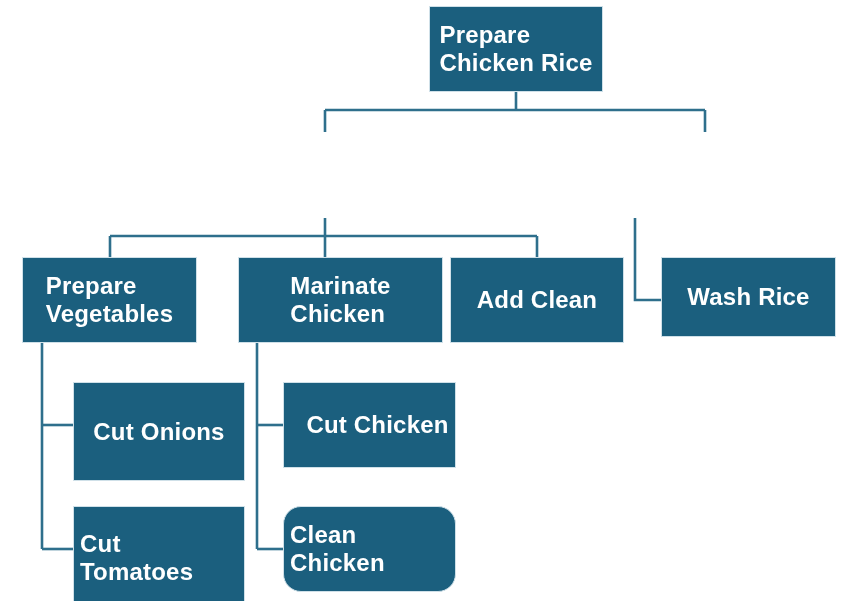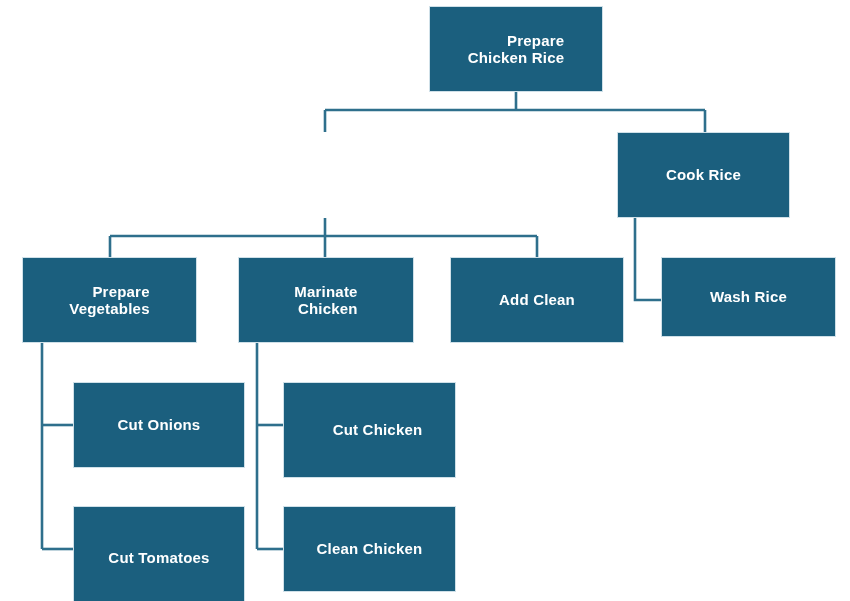--- a/index.html
+++ b/index.html
@@ -27,45 +27,45 @@
     pointer-events: none;
   }
   .node {
     position: absolute;
     box-sizing: border-box;
     background: #1b5f7e;
     border: 1px solid #cfe0e8;
     display: flex;
     align-items: center;
     justify-content: center;
-    text-align: right;
+    text-align: left;
     color: #ffffff;
     font-weight: bold;
-    font-size: 15px;
+    font-size: 24px;
     line-height: 1.16;
     letter-spacing: 0.2px;
     -webkit-font-smoothing: antialiased;
   }
   .node-label {
     display: block;
     white-space: pre-line;
     padding: 0 6px;
   }
   
   #node-root            { left: 429px; top:   6px; width: 174px; height: 86px; }
   #node-cook-chicken    { left: 240px; top: 132px; width: 170px; height: 86px; }
   #node-cook-rice       { left: 617px; top: 132px; width: 173px; height: 86px; }
   #node-prepare-veg     { left:  22px; top: 257px; width: 175px; height: 86px; }
-  #node-marinate        { left: 238px; top: 257px; width: 176px; height: 86px; }
+  #node-marinate        { left: 238px; top: 257px; width: 205px; height: 86px; }
   #node-add-spices      { left: 450px; top: 257px; width: 174px; height: 86px; }
   #node-wash-rice       { left: 661px; top: 257px; width: 175px; height: 80px; }
-  #node-cut-onions      { left:  73px; top: 382px; width: 172px; height: 86px; }
-  #node-cut-chicken     { left: 283px; top: 382px; width: 173px; height: 96px; padding-left: 16px; }
+  #node-cut-onions      { left:  73px; top: 382px; width: 172px; height: 99px; }
+  #node-cut-chicken     { left: 283px; top: 382px; width: 173px; height: 86px; padding-left: 16px; }
   #node-cut-tomatoes    { left:  73px; top: 506px; width: 172px; height: 104px; }
-  #node-clean-chicken   { left: 283px; top: 506px; width: 173px; height: 86px; }
+  #node-clean-chicken   { left: 283px; top: 506px; width: 173px; height: 86px; border-radius: 18px; }
 </style>
 </head>
 <body>
 
 <div id="diagram-canvas">
 
   <svg id="edge-layer" viewBox="0 0 850 601" width="850" height="601" aria-hidden="true">
     <g fill="none" stroke="#2e6f8c" stroke-width="2.6" stroke-linecap="butt" stroke-linejoin="miter">
 
       <path d="M 516,92 L 516,110"></path>
@@ -90,23 +90,20 @@
       <path d="M 257,549 L 283,549"></path>
     </g>
   </svg>
 
   <div class="node" id="node-root">
     <span class="node-label">Prepare
 Chicken Rice</span>
   </div>
 
 
-  <div class="node" id="node-cook-rice">
-    <span class="node-label">Cook Rice</span>
-  </div>
 
   <div class="node" id="node-prepare-veg">
     <span class="node-label">Prepare
 Vegetables</span>
   </div>
 
   <div class="node" id="node-marinate">
     <span class="node-label">Marinate
 Chicken</span>
   </div>

